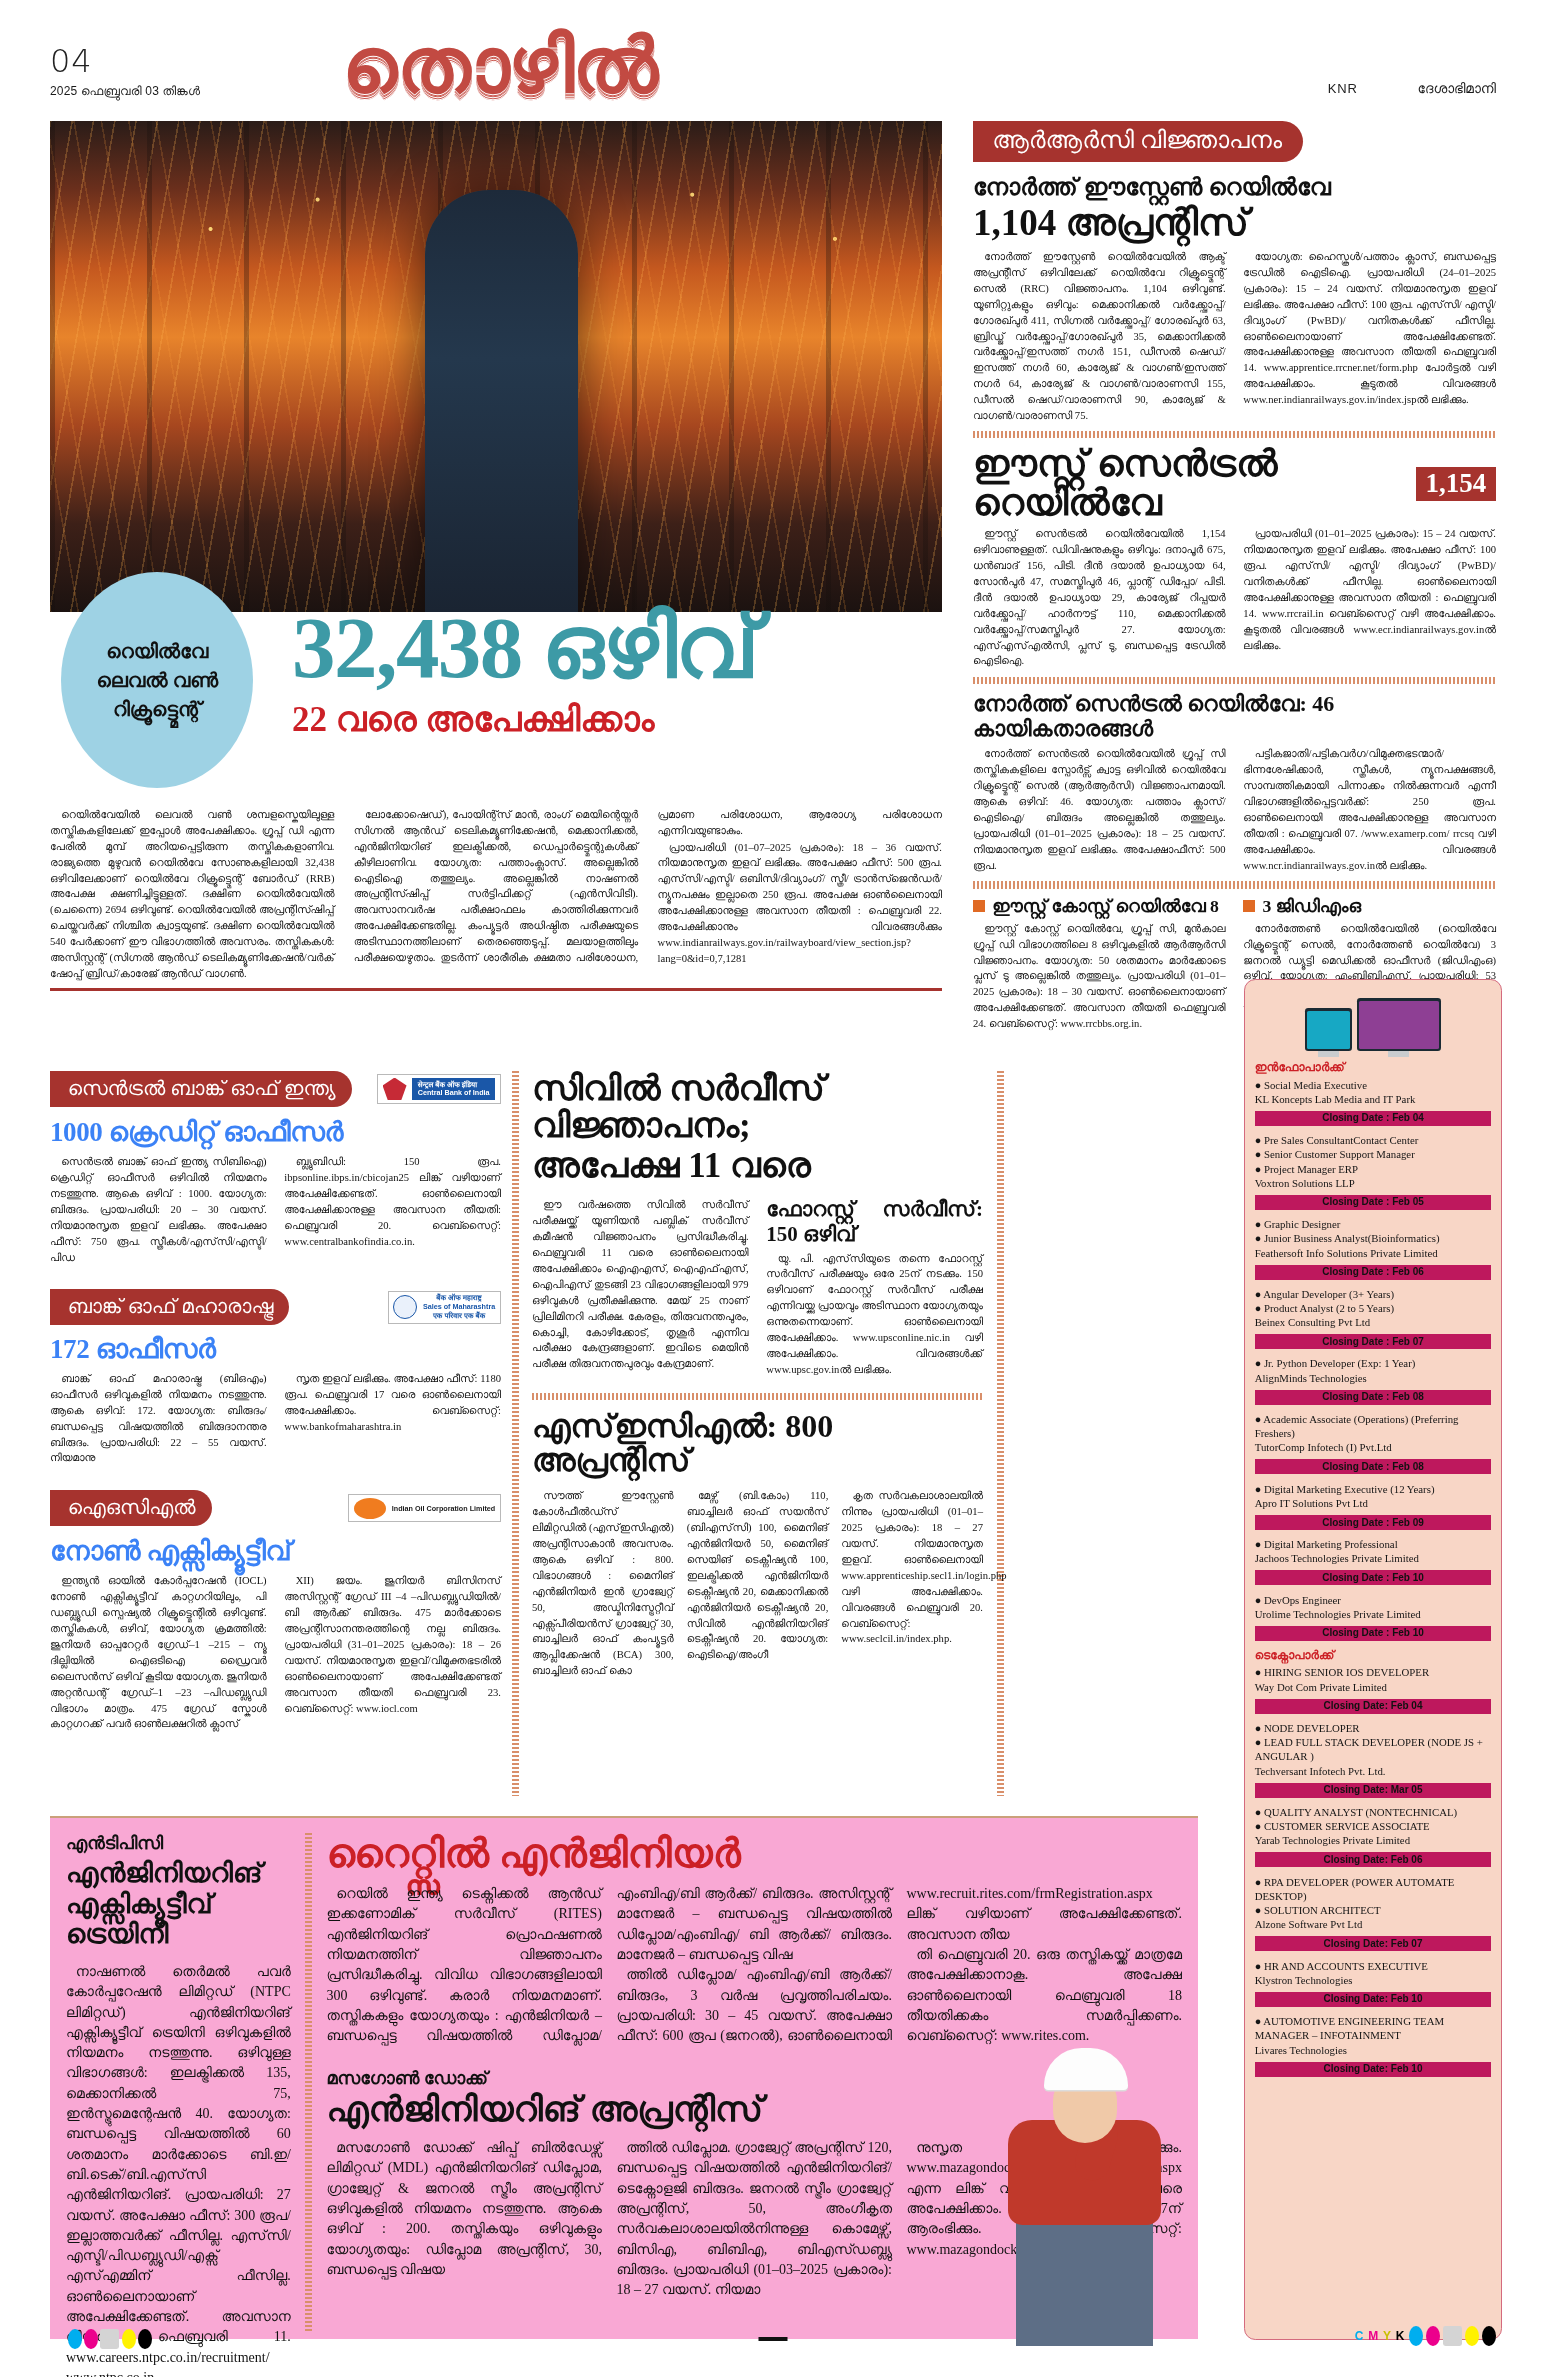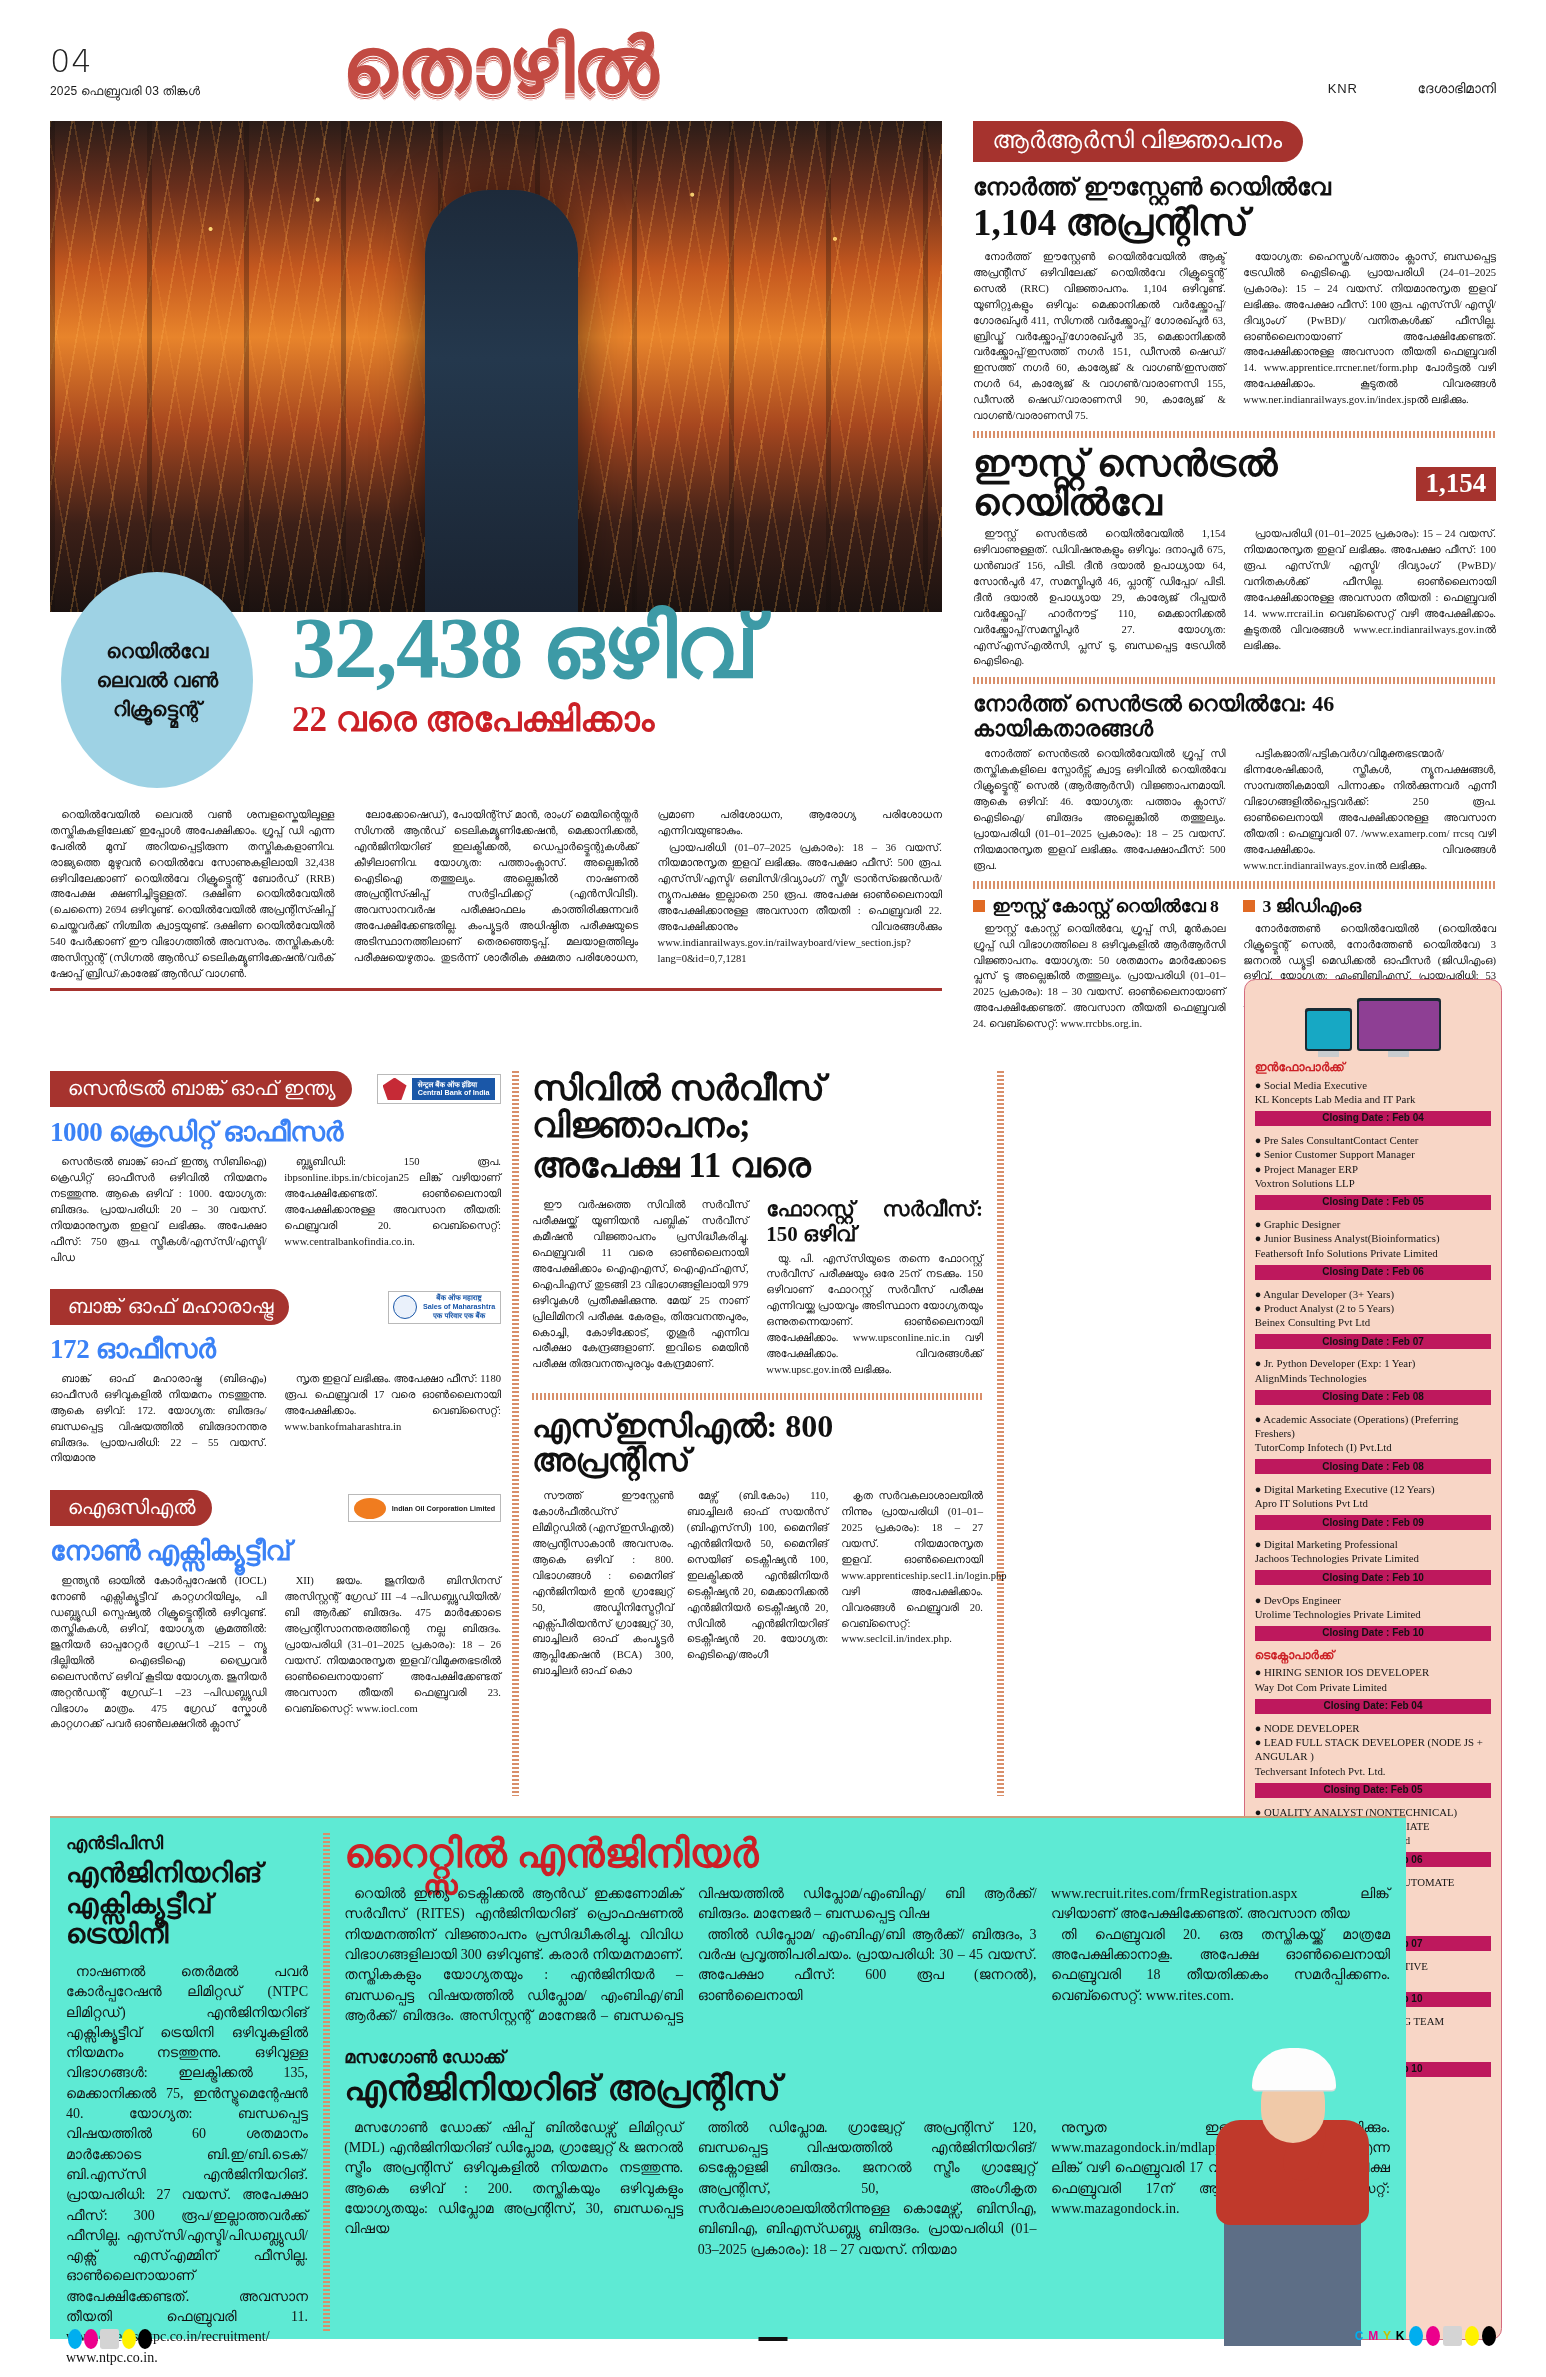--- a/index.html
+++ b/index.html
@@ -185,22 +185,22 @@
   .jl-item .role { display:block; }
   .jl-item .company { display:block; }
   .jl-close {
     background:#be185d; color:#111; font-family:"Liberation Sans",sans-serif;
     font-weight:bold; font-size:10px; text-align:center; padding:1.6px 0 2.4px;
     margin:4.8px 0 7.2px;
   }
 
   
   .bottom {
-    position:absolute; left:50px; top:1816px; width:1356px; height:523px;
-    background:#5eead4; border-top:2.4px solid #caa07a;
+    position:absolute; left:50px; top:1816px; width:1148px; height:523px;
+    background:#f9a8d4; border-top:2.4px solid #caa07a;
   }
   .bt-inner { display:flex; height:100%; padding:14.5px 16px 8px; gap:14.5px; }
   .bt-col1 { width:242px; }
   .bt-col2 { flex:1; position:relative; }
   .bt-title-red {
     font-family:"Liberation Serif",serif; font-weight:bold;
     font-size:40px; color:#cc2026; line-height:1.05;
   }
   .bt-title-blk {
     font-family:"Liberation Serif",serif; font-weight:bold;
@@ -487,21 +487,21 @@
         <div class="jl-item">
           <span class="role">● HIRING  SENIOR IOS DEVELOPER</span>
           <span class="company">Way Dot Com Private Limited</span>
         </div>
         <div class="jl-close">Closing Date: Feb 04</div>
         <div class="jl-item">
           <span class="role">● NODE DEVELOPER</span>
           <span class="role">● LEAD FULL STACK DEVELOPER (NODE JS + ANGULAR )</span>
           <span class="company">Techversant Infotech Pvt. Ltd.</span>
         </div>
-        <div class="jl-close">Closing Date: Feb 05</div>
+        <div class="jl-close">Closing Date: Mar 05</div>
         <div class="jl-item">
           <span class="role">● QUALITY ANALYST (NONTECHNICAL)</span>
           <span class="role">● CUSTOMER SERVICE ASSOCIATE</span>
           <span class="company">Yarab Technologies Private Limited</span>
         </div>
         <div class="jl-close">Closing Date: Feb 06</div>
         <div class="jl-item">
           <span class="role">● RPA DEVELOPER (POWER AUTOMATE DESKTOP)</span>
           <span class="role">● SOLUTION ARCHITECT</span>
           <span class="company">Alzone Software Pvt Ltd</span>

